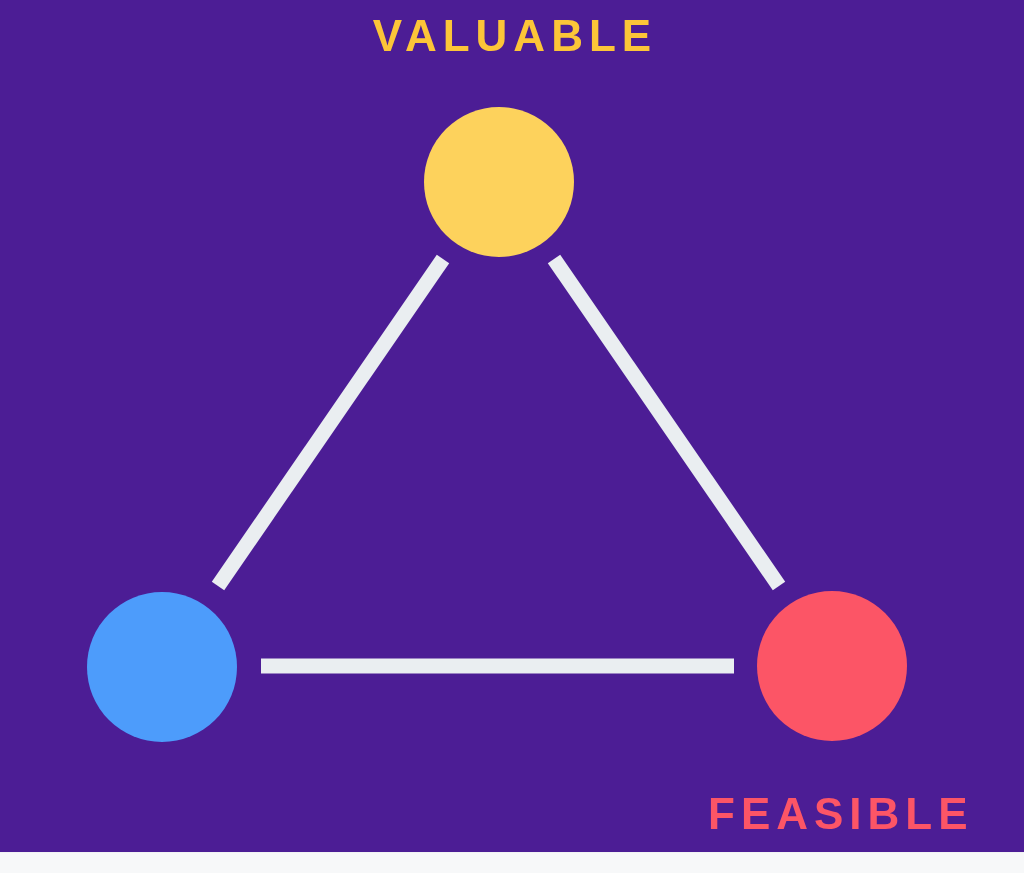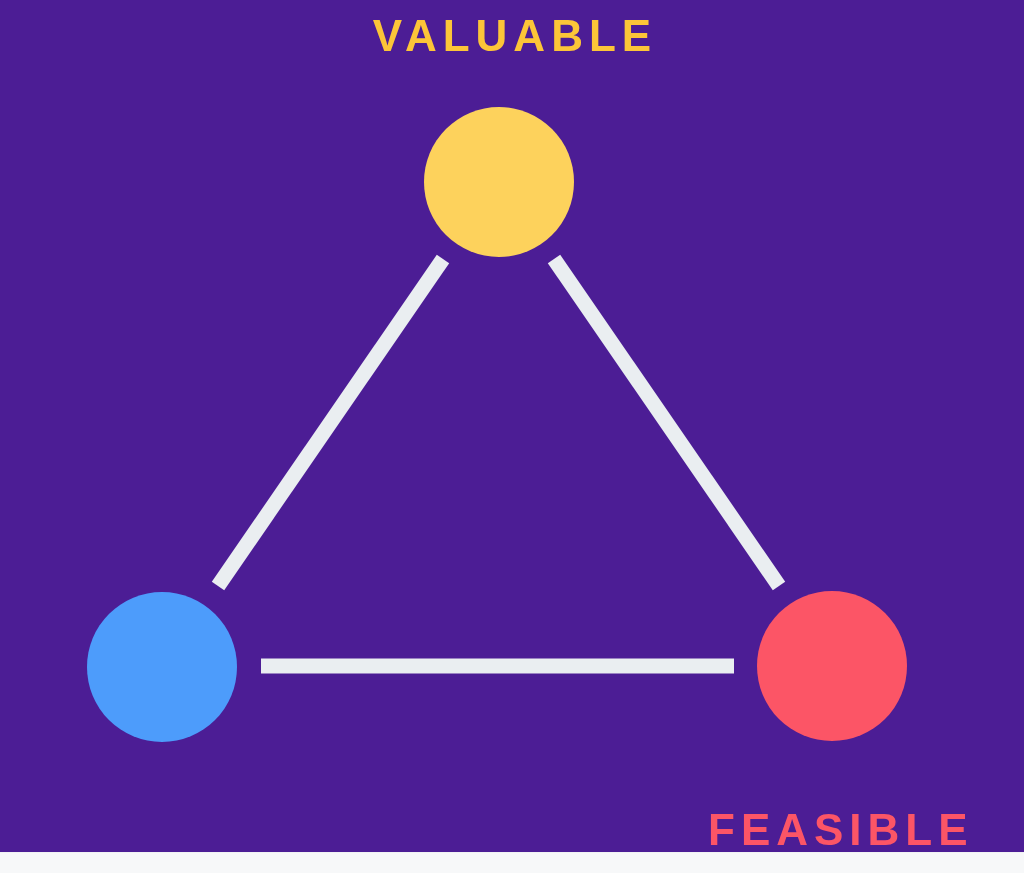--- a/index.html
+++ b/index.html
@@ -44,21 +44,20 @@
     text-align: center;
     text-indent: 6px;
   }
   #label-usable {
     left: 62px;
     top: 792px;
   }
   #label-feasible {
     left: 708px;
     top: 792px;
-    margin-top: 16px;
   }
   #footer-strip {
     position: absolute;
     left: 0;
     top: 852px;
     width: 1024px;
     height: 21px;
     background: #f7f8f9;
     border-top: 1px solid #f1f2f4;
     box-sizing: border-box;

